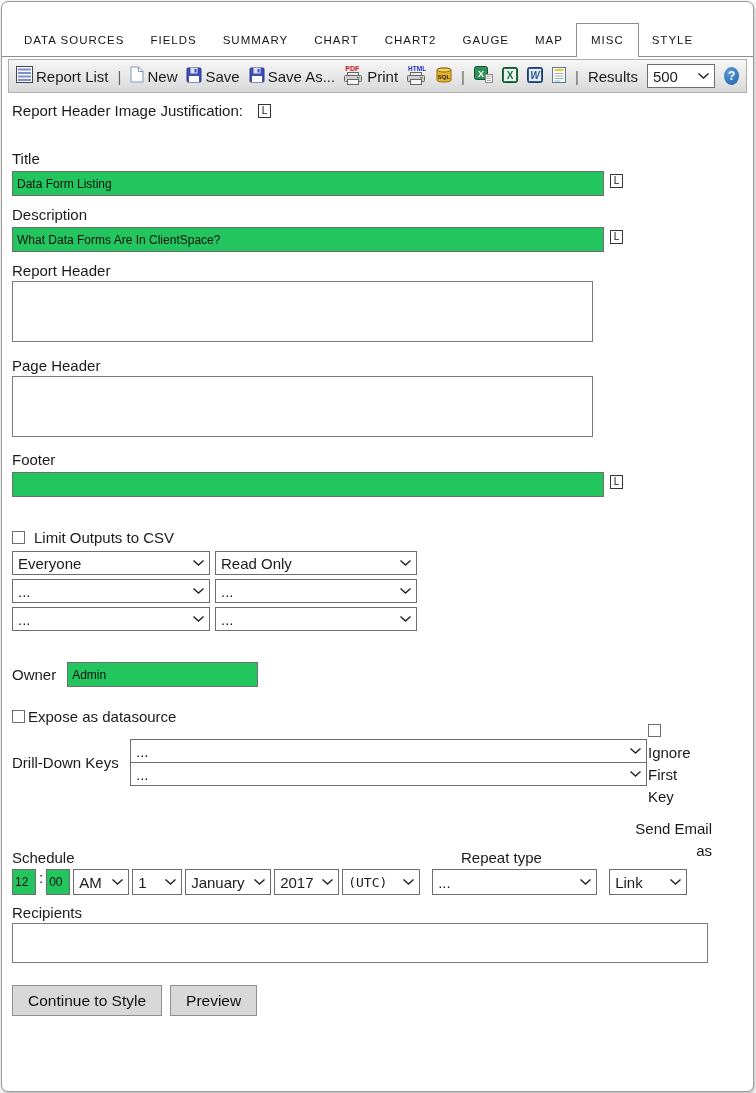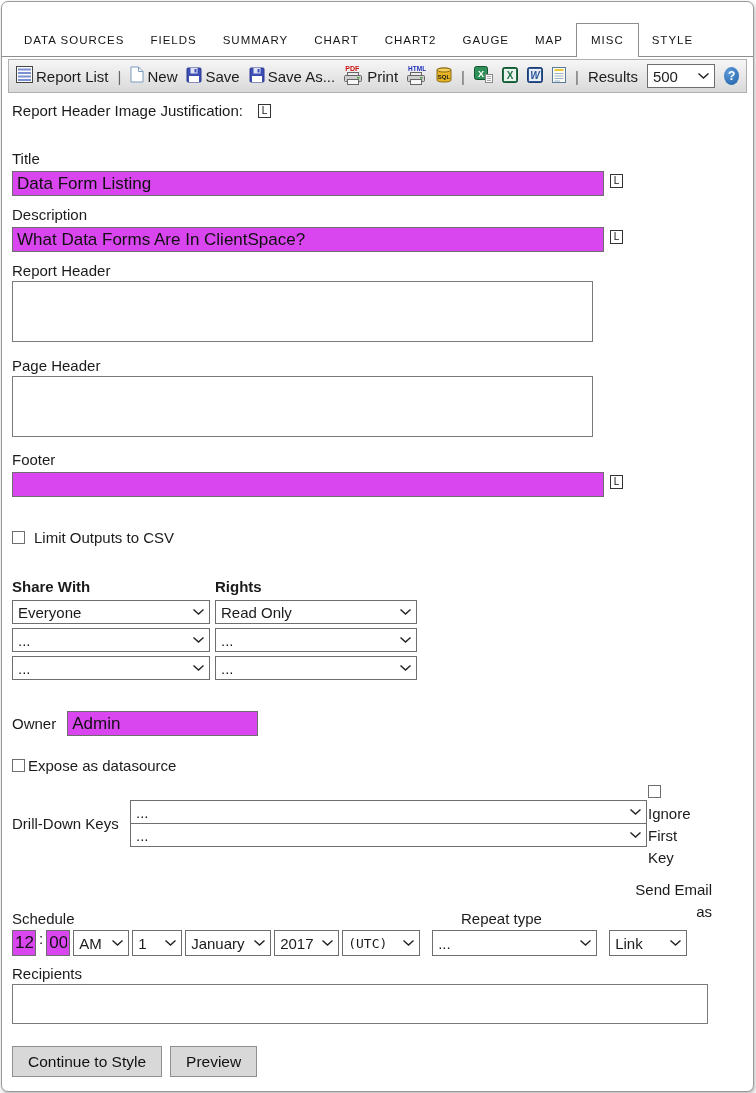--- a/index.html
+++ b/index.html
@@ -27,21 +27,21 @@
     border:1px solid #6e6e6e; background:#fff; padding:0 5px; font-size:15px; cursor:pointer; }
   .help-icon { width:18px; height:18px; border-radius:50%; background:radial-gradient(circle at 35% 30%, #5d9bd8, #1e5fa8);
     color:#fff; font-weight:bold; font-size:12px; display:flex; align-items:center; justify-content:center; cursor:pointer; }
   
   .formbody { padding:0 10px 20px 10px; font-size:15px; color:#1b1b1b; }
   .lbl { display:inline-block; }
   .bold { font-weight:bold; }
   .lbtn { display:inline-block; width:13px; height:14px; border:1px solid #333; background:#fff; color:#111;
     font-size:10px; line-height:12px; text-align:center; cursor:pointer; }
   .cb { display:inline-block; width:13px; height:13px; border:1px solid #6e6e6e; background:#fff; cursor:pointer; flex:none; }
-  .txt { height:25px; border:1px solid #6e6e6e; background:#d946ef; font-family:inherit; font-size:17px; padding:0 4px; color:#111; }
+  .txt { height:25px; border:1px solid #6e6e6e; background:#22c55e; font-family:inherit; font-size:12px; padding:0 4px; color:#111; }
   .ta { display:block; border:1px solid #7a7a7a; background:#fff; resize:none; font-family:inherit; font-size:15px; padding:3px; }
   .sel { display:flex; align-items:center; justify-content:space-between; height:24px; border:1px solid #6e6e6e;
     background:#fff; padding:0 5px; font-size:15px; cursor:pointer; }
   .sel .sel-val { overflow:hidden; white-space:nowrap; }
   .chev { flex:none; margin-left:4px; }
   .justif-row { margin-top:9px; display:flex; align-items:center; gap:15px; }
   .title-lbl { margin-top:31px; }
   .field-lbl { display:block; }
   .input-row { margin-top:4px; display:flex; align-items:flex-start; }
   .input-row .lbtn { margin:3px 0 0 6px; }
@@ -50,21 +50,21 @@
   .ta-big { margin-top:2px; width:581px; height:61px; }
   .limit-row { margin-top:32px; display:flex; align-items:center; gap:9px; }
   .share-head { margin-top:32px; display:flex; }
   .share-head .h1 { width:203px; } 
   .share-grid { margin-top:5px; }
   .share-row { display:flex; gap:5px; margin-bottom:4px; }
   .share-sel1 { width:198px; } .share-sel2 { width:202px; }
   .owner-row { margin-top:31px; display:flex; align-items:center; gap:11px; }
   .owner-input { width:191px; }
   .expose-row { margin-top:21px; display:flex; align-items:center; gap:3px; }
-  .drilldown { margin-top:26px; position:relative; display:flex; }
+  .drilldown { margin-top:14px; position:relative; display:flex; }
   .dd-label { width:118px; align-self:center; }
   .dd-selects { width:517px; display:flex; flex-direction:column; }
   .dd-sel + .dd-sel { margin-top:-1px; }
   .dd-right { position:absolute; left:636px; top:-15px; width:60px; display:flex; flex-direction:column; gap:5px; }
   .dd-ignore { width:50px; line-height:22px; }
   .sched-labels { position:relative; margin-top:44px; height:39px; }
   .sl-schedule { position:absolute; left:0; bottom:3px; }
   .sl-repeat { position:absolute; left:449px; bottom:3px; }
   .sl-send { position:absolute; left:610px; width:90px; text-align:right; top:-12px; line-height:22px; }
   .sched-row { display:flex; gap:3px; }
@@ -239,24 +239,20 @@
     <div class="input-row">
       <input class="txt wide" type="text" value="" style="">
       <span class="lbtn">L</span>
     </div>
 
     <div class="limit-row">
       <span class="cb"></span>
       <span class="lbl">Limit Outputs to CSV</span>
     </div>
 
-    <div class="share-head">
-      <span class="lbl bold h1">Share With</span>
-      <span class="lbl bold">Rights</span>
-    </div>
     <div class="share-grid">
       <div class="share-row">
         <div class="sel share-sel1">
           <span class="sel-val">Everyone</span>
           <svg class="chev" width="11" height="6" viewBox="0 0 11 6">
               <polyline points="0.5,0.5 5.5,5 10.5,0.5" fill="none" stroke="#222" stroke-width="1.4"></polyline>
             </svg>
         </div>
         <div class="sel share-sel2">
           <span class="sel-val">Read Only</span>

